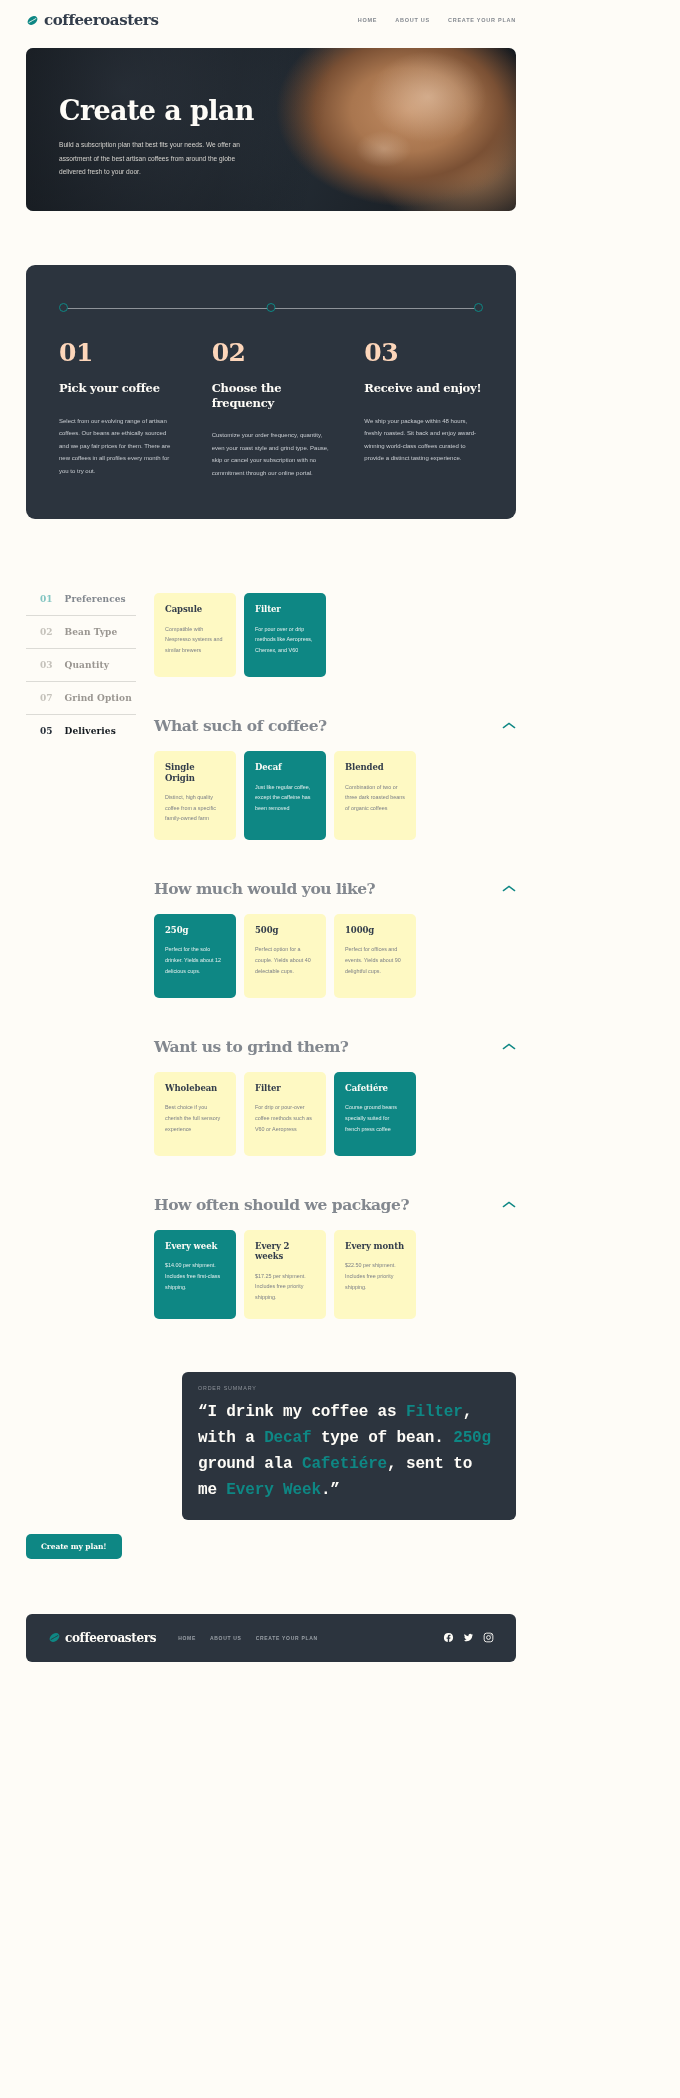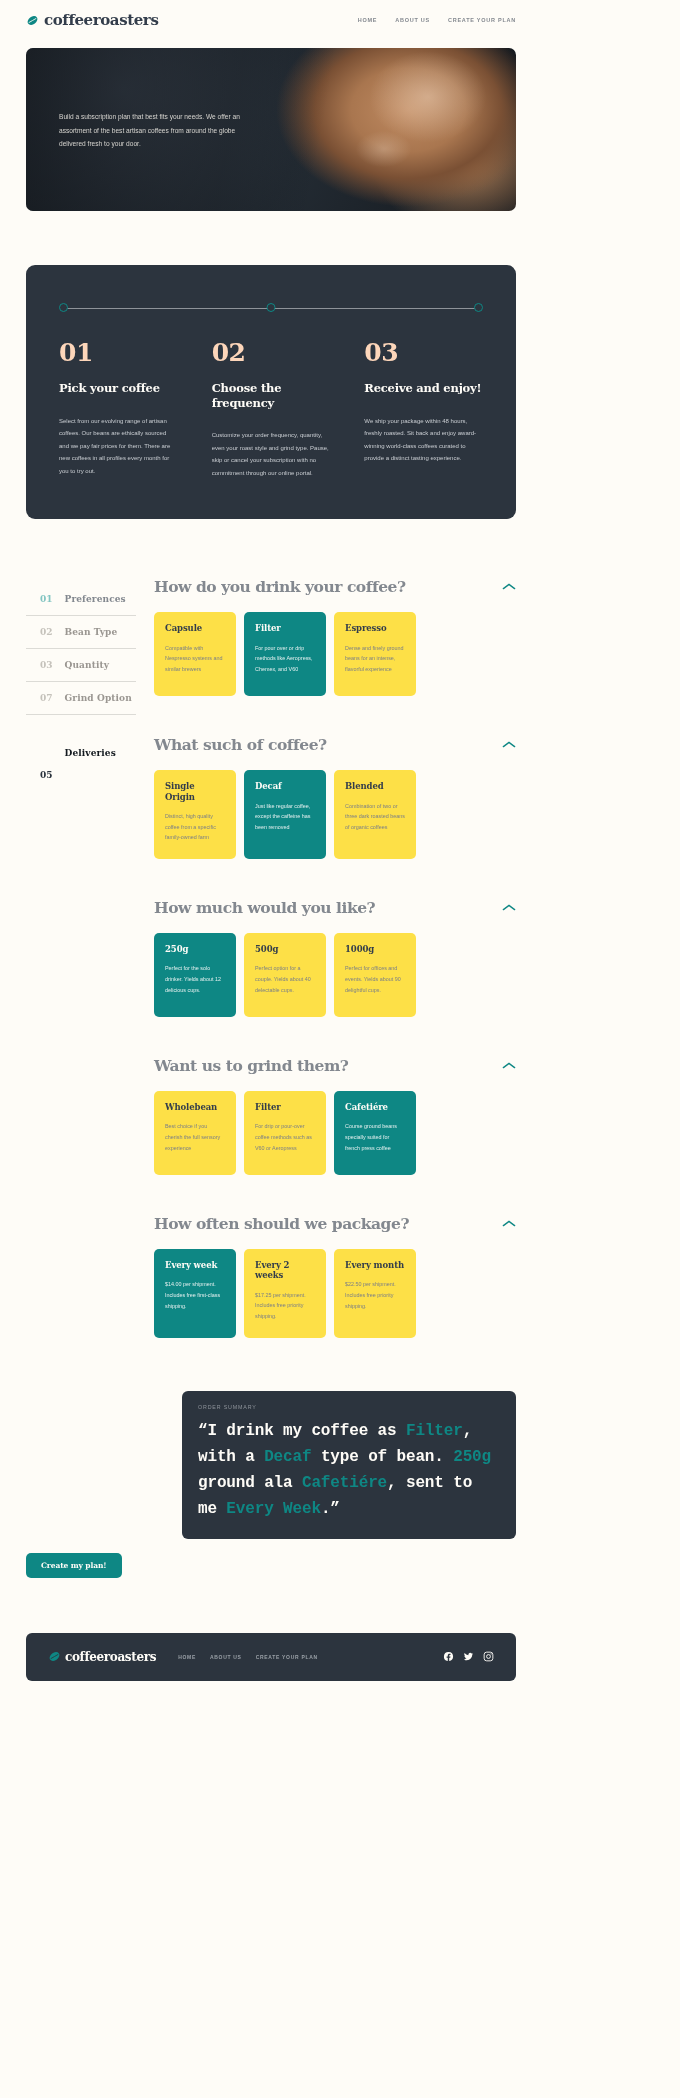--- a/index.html
+++ b/index.html
@@ -107,35 +107,35 @@
   .step-n {
     font-family:"DejaVu Serif", serif; font-weight:bold; font-size:9px;
     color:#c5c2bb;
   }
   .step-l {
     font-family:"DejaVu Serif", serif; font-weight:bold; font-size:9px;
     color:#9a9691; letter-spacing:0.1px;
   }
   .step-item.active .step-n { color:#83c5c2; }
   .step-item.active .step-l { color:#83888f; }
-  .step-item.current .step-n { color:#2C343E;margin-top:44px; }
+  .step-item.current .step-n { color:#2C343E; }
   .step-item.current .step-l { color:#13191f; }
 
   .questions { flex:1; padding-left:10px; }
   .qsec { margin-bottom:39px; }
   .qhead { display:flex; align-items:center; justify-content:space-between; }
   .qtitle {
     font-family:"DejaVu Serif", serif; font-weight:bold;
     font-size:15.5px; color:#83888f; letter-spacing:-0.45px;
   }
   .chev { width:14px; height:9px; flex:none; }
 
   .opts { display:flex; gap:8px; margin-top:16px; }
   .opt {
-    width:82px; border-radius:5px; background:#fde047;
+    width:82px; border-radius:5px; background:#fef9c3;
     padding:11px 11px 16px 11px; min-height:84px;
   }
   .opt.sel { background:#0E8784; }
   .opt-t {
     font-family:"DejaVu Serif", serif; font-weight:bold;
     font-size:8.5px; color:#333d4b; letter-spacing:-0.1px; line-height:1.2;
   }
   .opt.sel .opt-t { color:#FEFCF7; }
   .opt-d { margin-top:9px; font-size:5.4px; line-height:2.0; color:#7b7f86; }
   .opt.sel .opt-d { color:#e4f0ef; }
@@ -200,20 +200,21 @@
     </div>
     <nav class="main-nav">
       <a href="#">Home</a>
       <a href="#">About us</a>
       <a href="#">Create your plan</a>
     </nav>
   </header>
 
   <section class="hero">
     <div class="hero-inner">
+      <h1 class="hero-title">Create a plan</h1>
       <p class="hero-desc">Build a subscription plan that best fits your needs. We offer an assortment of the best artisan coffees from around the globe delivered fresh to your door.</p>
     </div>
   </section>
 
   <section class="how">
     <div class="how-line">
       <div class="rail"></div>
       <div class="dot d1"></div>
       <div class="dot d2"></div>
       <div class="dot d3"></div>
@@ -258,38 +259,28 @@
       </div>
       <div class="step-item current">
         <span class="step-n">05</span>
         <span class="step-l">Deliveries</span>
       </div>
     </nav>
 
     <div class="questions">
 
       <div class="qsec">
-        <div class="qhead">
-          <div class="qtitle">How do you drink your coffee?</div>
-          <svg class="chev" viewBox="0 0 20 12">
-            <path d="M2 9 L10 3 L18 9" stroke="#0E8784" stroke-width="2" fill="none" stroke-linecap="round"></path>
-          </svg>
-        </div>
         <div class="opts">
           <div class="opt">
             <div class="opt-t">Capsule</div>
             <div class="opt-d">Compatible with Nespresso systems and similar brewers</div>
           </div>
           <div class="opt sel">
             <div class="opt-t">Filter</div>
             <div class="opt-d">For pour over or drip methods like Aeropress, Chemex, and V60</div>
-          </div>
-          <div class="opt">
-            <div class="opt-t">Espresso</div>
-            <div class="opt-d">Dense and finely ground beans for an intense, flavorful experience</div>
           </div>
         </div>
       </div>
 
       <div class="qsec">
         <div class="qhead">
           <div class="qtitle">What such of coffee?</div>
           <svg class="chev" viewBox="0 0 20 12">
             <path d="M2 9 L10 3 L18 9" stroke="#0E8784" stroke-width="2" fill="none" stroke-linecap="round"></path>
           </svg>

